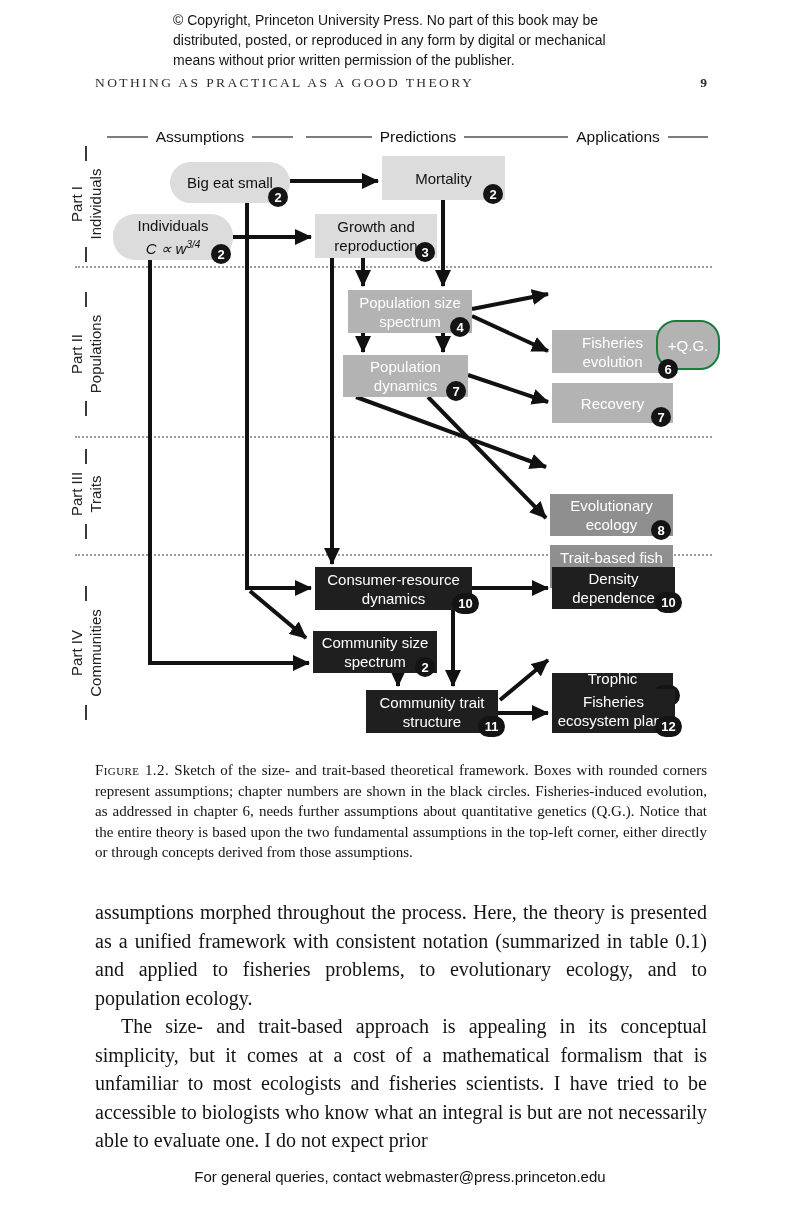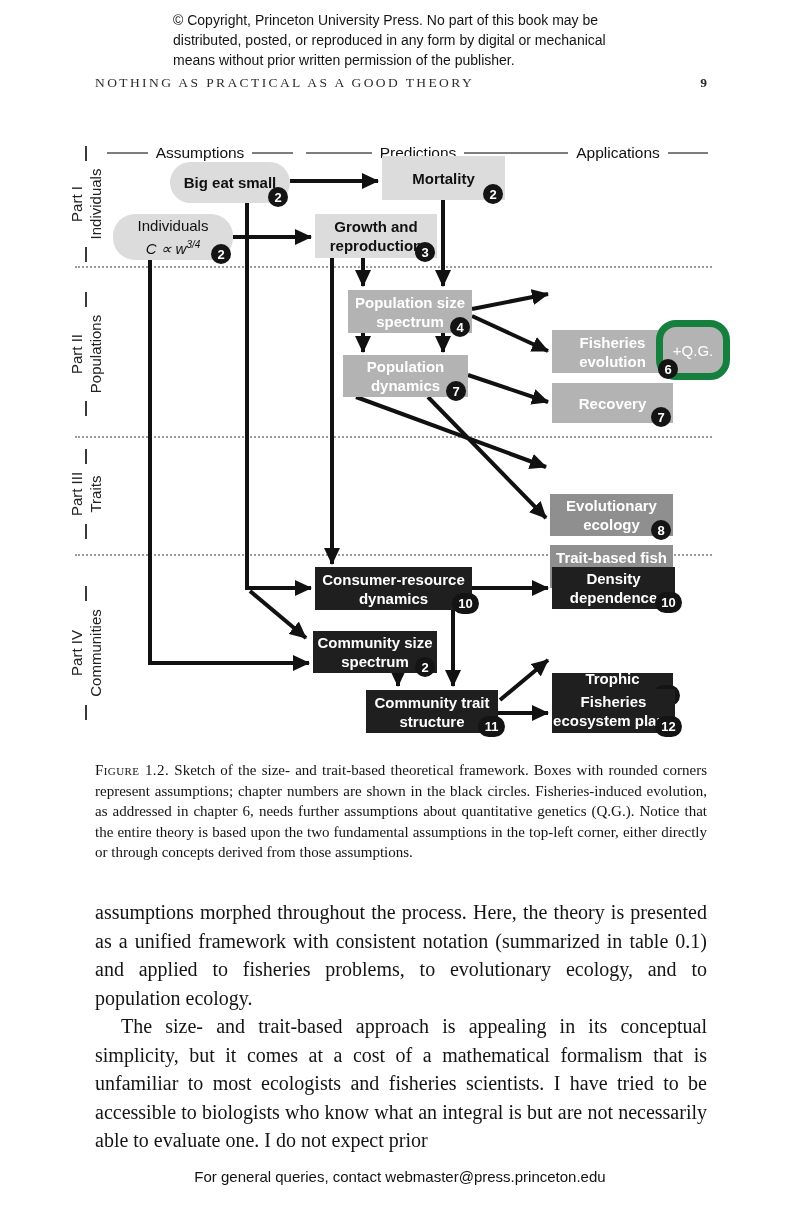--- a/index.html
+++ b/index.html
@@ -10,49 +10,49 @@
   .copyright{position:absolute;left:173px;top:10px;font-size:14px;line-height:20px;color:#141414;}
   .running-head{position:absolute;left:95px;top:75px;width:612px;display:flex;justify-content:space-between;
         font-family:"Liberation Serif",serif;font-size:13.5px;letter-spacing:2.4px;color:#2b2b2b;}
   .running-head .pageno{letter-spacing:0;font-weight:bold;}
 
   
   .figure{position:absolute;left:0;top:0;width:800px;height:760px;}
   .sep{position:absolute;left:75px;width:637px;height:0;border-top:2px dotted #9a9a9a;}
   .arrows{position:absolute;left:0;top:0;}
 
-  .col-header{position:absolute;display:flex;align-items:center;gap:8px;height:18px;margin-top:16px;}
+  .col-header{position:absolute;display:flex;align-items:center;gap:8px;height:18px;}
   .col-header .hline{flex:1;height:2px;background:#7d7d7d;}
   .col-header .hlabel{font-size:15.5px;color:#111;white-space:nowrap;}
 
   .part-label{position:absolute;height:40px;display:flex;align-items:center;justify-content:center;gap:8px;
         transform:rotate(-90deg);}
   .part-label .tick{width:15px;height:2px;background:#3a3a3a;}
   .part-label .part-text{display:flex;flex-direction:column;text-align:center;font-size:15px;line-height:19px;color:#222;white-space:nowrap;}
 
   .box{position:absolute;display:flex;align-items:center;justify-content:center;text-align:center;
        font-size:15px;line-height:19px;}
-  .box .lbl{white-space:pre-line;font-weight:bold;}
+  .box .lbl{white-space:pre-line;}
   .p1{background:#dcdcdc;color:#111;}
   .p2{background:#b3b3b3;color:#fff;}
   .p3{background:#8f8f8f;color:#fff;margin-top:44px;}
   .p4{background:#1f1f1f;color:#fff;}
   .pill{border-radius:22px;}
   .math{font-style:italic;}
   .math sup{font-size:10px;}
   .consumption-inner{display:flex;flex-direction:column;line-height:19px;}
 
   .badge{position:absolute;right:2px;bottom:-4px;width:20px;height:20px;border-radius:50%;
          background:#141414;color:#fff;font-size:13px;font-weight:bold;
          display:flex;align-items:center;justify-content:center;}
   .badge.wide{width:27px;height:21px;border-radius:12px;right:-7px;}
   .badge.free{position:absolute;}
 
   .qg-pill{position:absolute;left:656px;top:320px;width:60px;height:46px;border-radius:20px;
-           background:#b3b3b3;border:7px solid #15803d;color:#fff;font-size:15px;
+           background:#b3b3b3;border:2px solid #15803d;color:#fff;font-size:15px;
            display:flex;align-items:center;justify-content:center;}
 
   
   .caption{position:absolute;left:95px;top:760px;width:612px;font-family:"Liberation Serif",serif;
            font-size:15px;line-height:20.5px;text-align:justify;color:#141414;}
   .cap-label{font-variant:small-caps;letter-spacing:0.4px;}
   .bodytext{position:absolute;left:95px;top:898px;width:612px;font-family:"Liberation Serif",serif;
             font-size:20px;line-height:28.5px;text-align:justify;color:#141414;}
   .bodytext p{margin:0;}
   .bodytext p.indent{text-indent:26px;}

